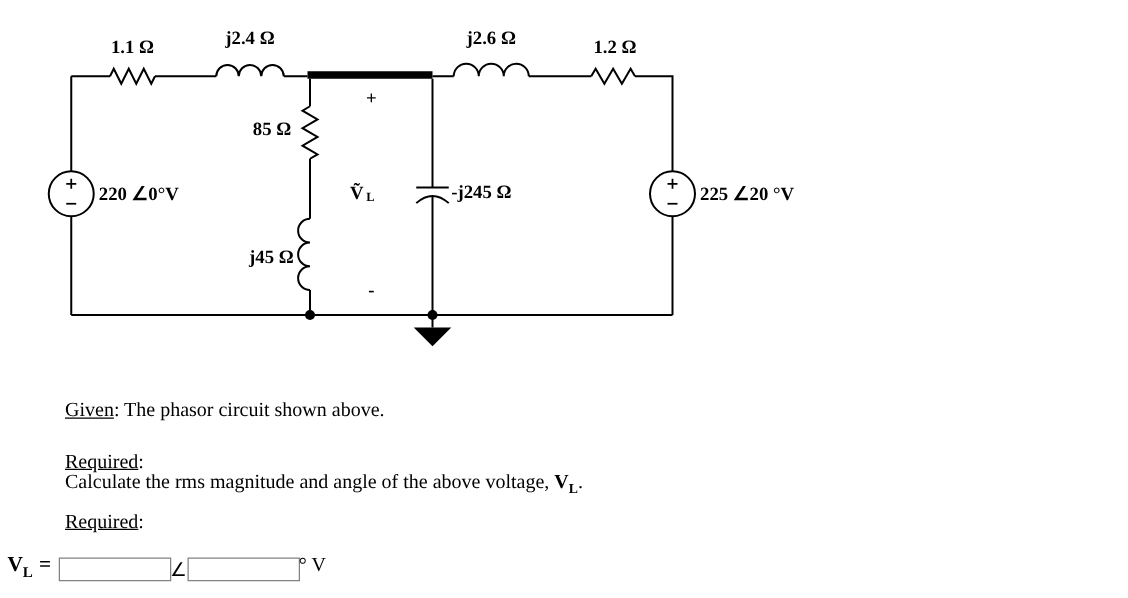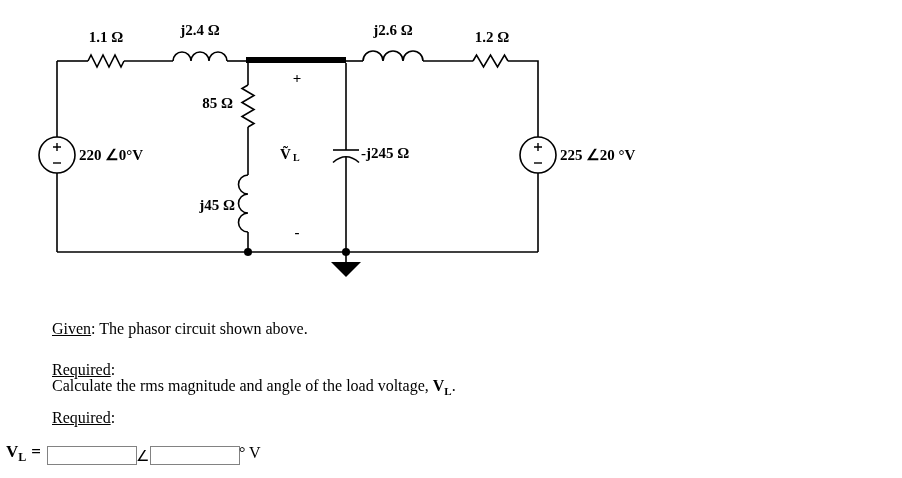--- a/index.html
+++ b/index.html
@@ -92,21 +92,21 @@
   <text class="clabel" x="297" y="83" text-anchor="middle">+</text>
   <text class="clabel" x="297" y="237" text-anchor="middle">-</text>
   <text class="clabel" x="280" y="159" text-anchor="start">Ṽ</text>
   <text class="csub" x="293" y="161" text-anchor="start">L</text>
 </svg>
 
 <div class="tline" style="top:320px"><span class="ul">Given</span><span>: The phasor circuit shown above.</span></div>
 
 <div class="tline" style="top:361px"><span class="ul">Required</span><span>:</span></div>
 
-<div class="tline" style="top:377px"><span>Calculate the rms magnitude and angle of the load voltage, </span><b class="vvar">V</b><sub class="vsub">L</sub><span>.</span></div>
+<div class="tline" style="top:377px"><span>Calculate the rms magnitude and angle of the above voltage, </span><b class="vvar">V</b><sub class="vsub">L</sub><span>.</span></div>
 
 <div class="tline" style="top:409px"><span class="ul">Required</span><span>:</span></div>
 
 <div class="abs ansvar" style="left:6px; top:442px"><b>V</b><sub>L</sub><span class="eq">=</span></div>
 
 <input class="ansbox" style="left: 47px;" type="text" value="">
 
 <span class="angle-sym" style="left:136px">∠</span>
 
 <input class="ansbox" style="left: 150px;" type="text" value="">

